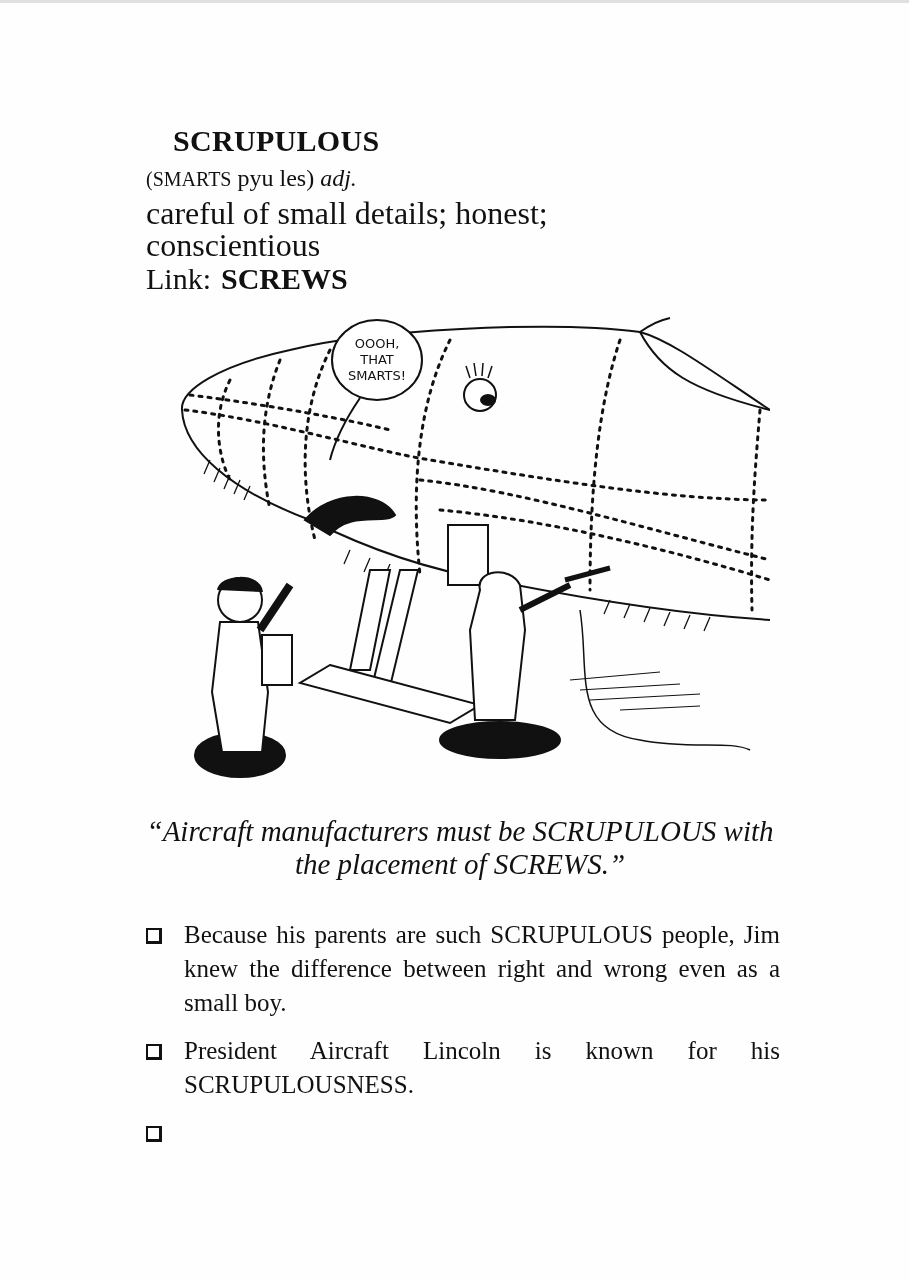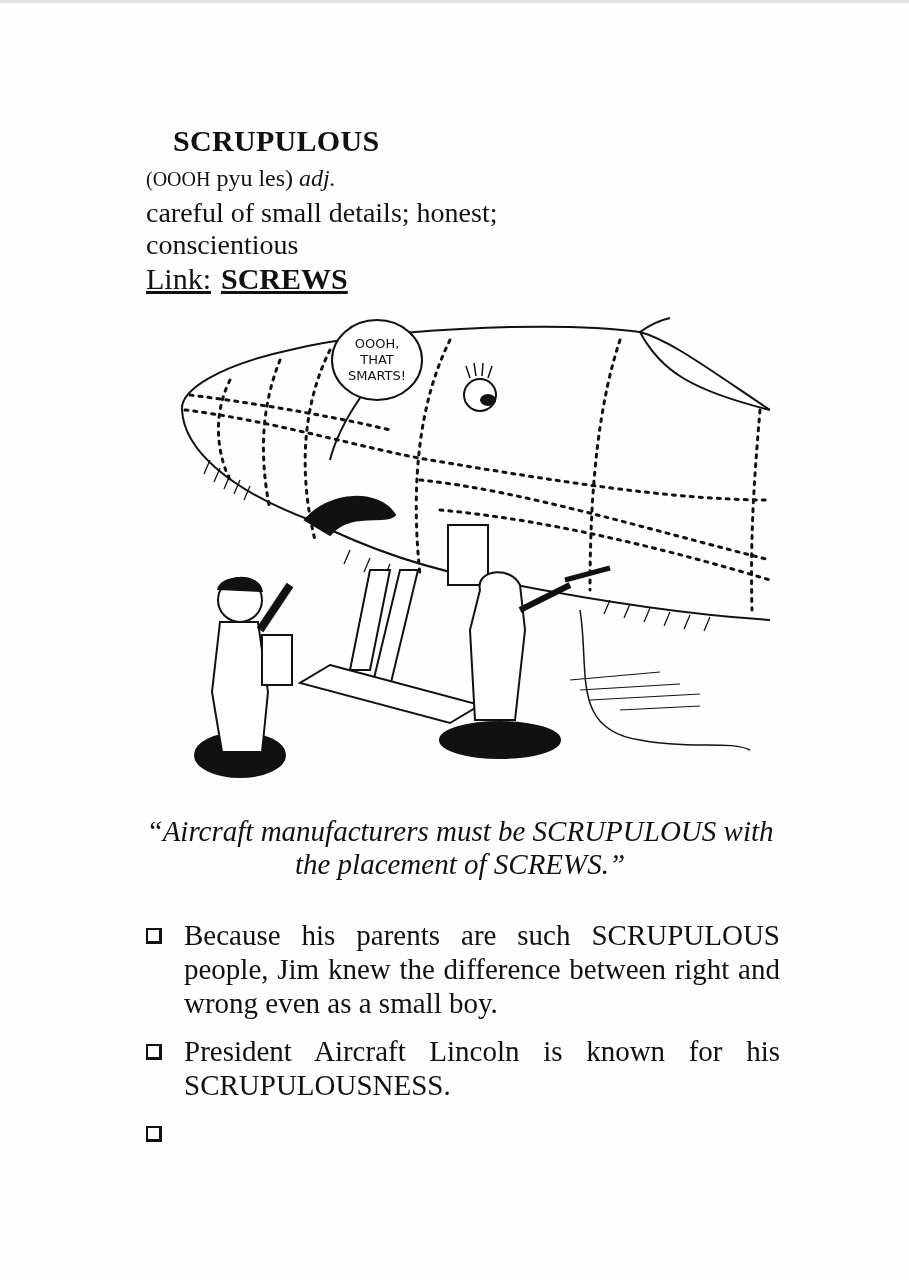--- a/index.html
+++ b/index.html
@@ -1,38 +1,38 @@
 <!DOCTYPE html>
 <html><head>
 <meta charset="utf-8">
 <style>
   html, body { margin:0; padding:0; }
   body { width:909px; height:1280px; background:#fefefe; position:relative; overflow:hidden; font-family:"Liberation Serif","DejaVu Serif",serif; color:#111; }
   .topbar { position:absolute; left:0; top:0; width:909px; height:3px; background:#e0e0e2; }
   .headword { position:absolute; left:137px; top:124px; font-size:30px; font-weight:bold; letter-spacing:0.3px;margin-left:36px; }
   .pron { position:absolute; left:146px; top:165px; font-size:24px; }
   .pron .sc { font-size:20px; }
-  .def { position:absolute; left:146px; top:197px; font-size:28px; line-height:32px; width:420px; }
-  .link { position:absolute; left:146px; top:262px; font-size:30px;text-decoration:underline; }
+  .def { position:absolute; left:146px; top:197px; font-size:32px; line-height:32px; width:420px; }
+  .link { position:absolute; left:146px; top:262px; font-size:30px; }
   .link b { font-weight:bold; margin-left:10px; }
   .illus { position:absolute; left:170px; top:310px; width:600px; height:490px; }
   .caption { position:absolute; left:140px; top:815px; width:640px; text-align:center; font-style:italic; font-size:29px; line-height:33px; }
   .items { position:absolute; left:140px; top:918px; width:640px; }
-  .item { position:relative; padding-left:44px; font-size:29px; line-height:34px; text-align:justify; margin-bottom:14px; }
+  .item { position:relative; padding-left:44px; font-size:25px; line-height:34px; text-align:justify; margin-bottom:14px; }
   .item .box { position:absolute; left:6px; top:10px; width:11px; height:11px; border:2px solid #111; border-right-width:3px; border-bottom-width:3px; }
 </style>
 </head>
 <body>
 
 <div class="topbar"></div>
 
 <div class="headword">SCRUPULOUS</div>
 
 <div class="pron">
-  <span class="sc">(OOOH</span><span> pyu les) </span><i>adj.</i>
+  <span class="sc">(SMARTS</span><span> pyu les) </span><i>adj.</i>
 </div>
 
 <div class="def">
   <div>careful of small details; honest;</div>
   <div>conscientious</div>
 </div>
 
 <div class="link">
   <span>Link:</span><b>SCREWS</b>
 </div>

